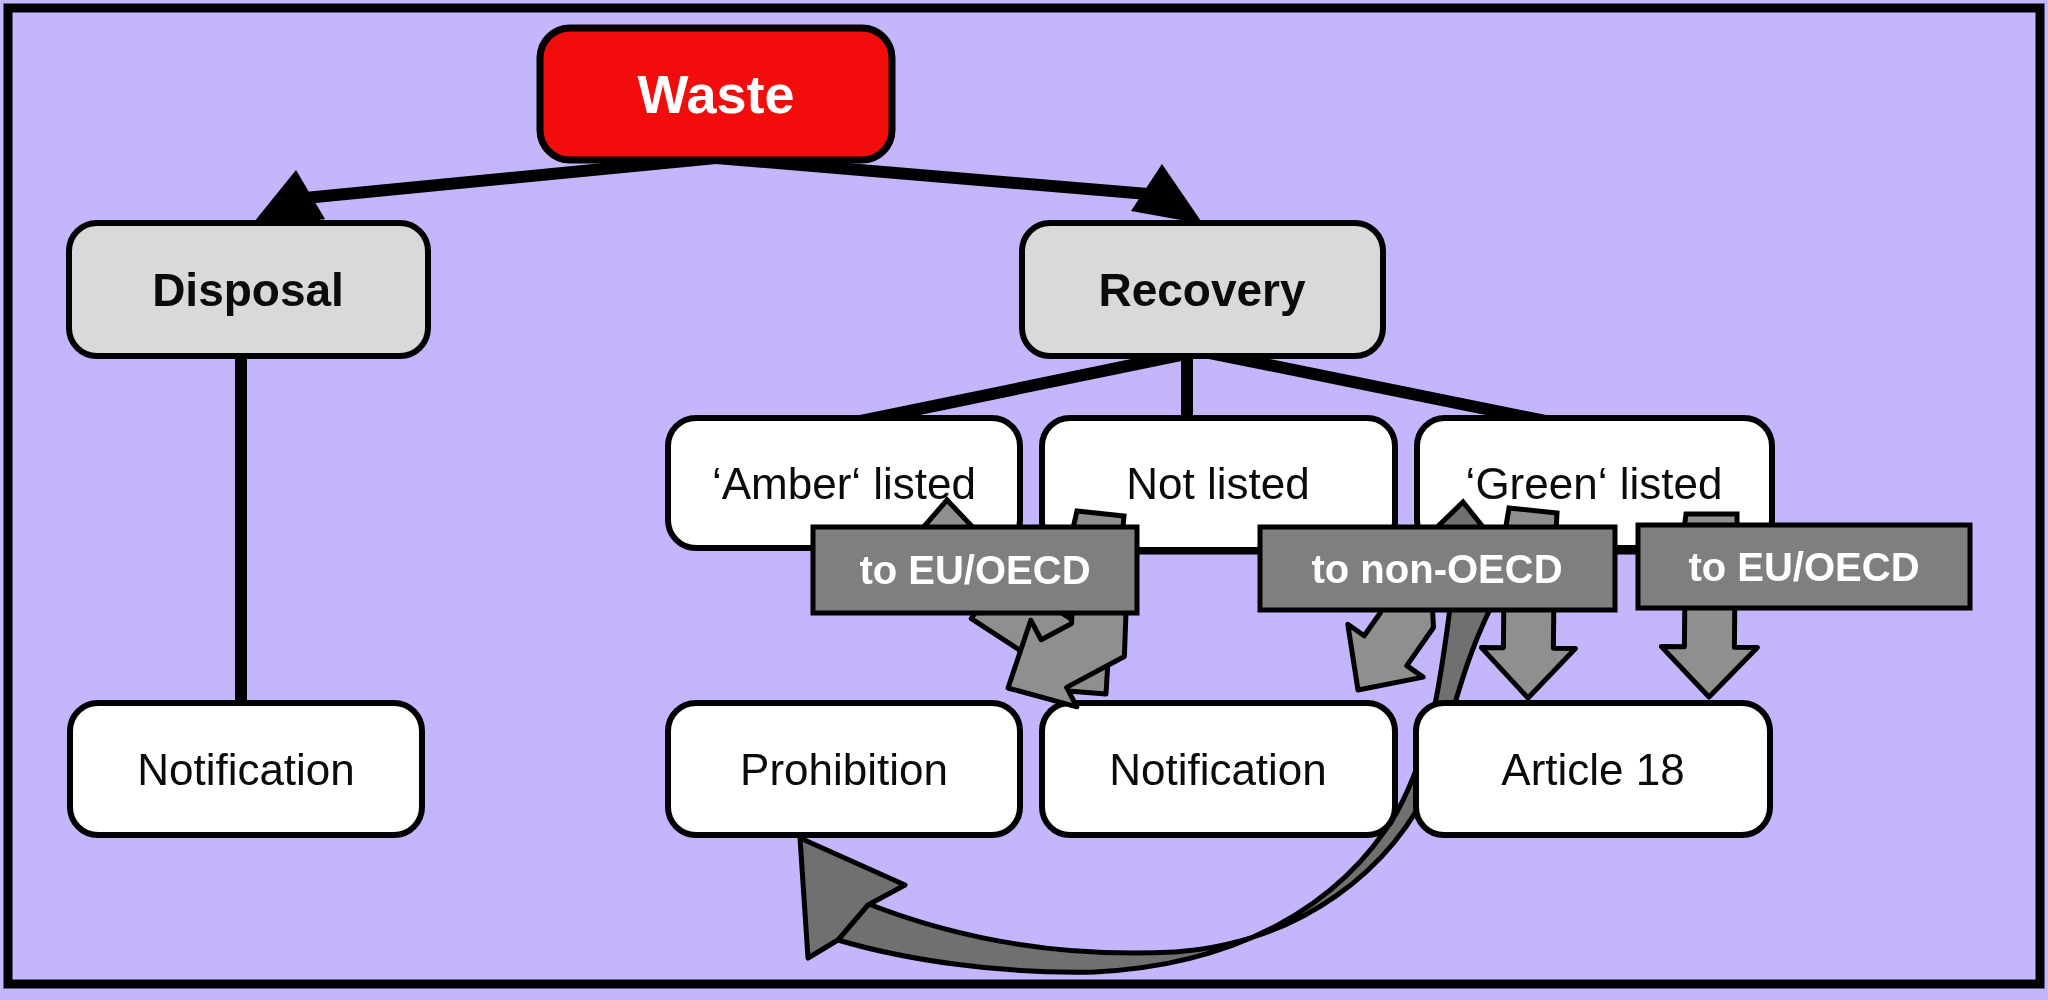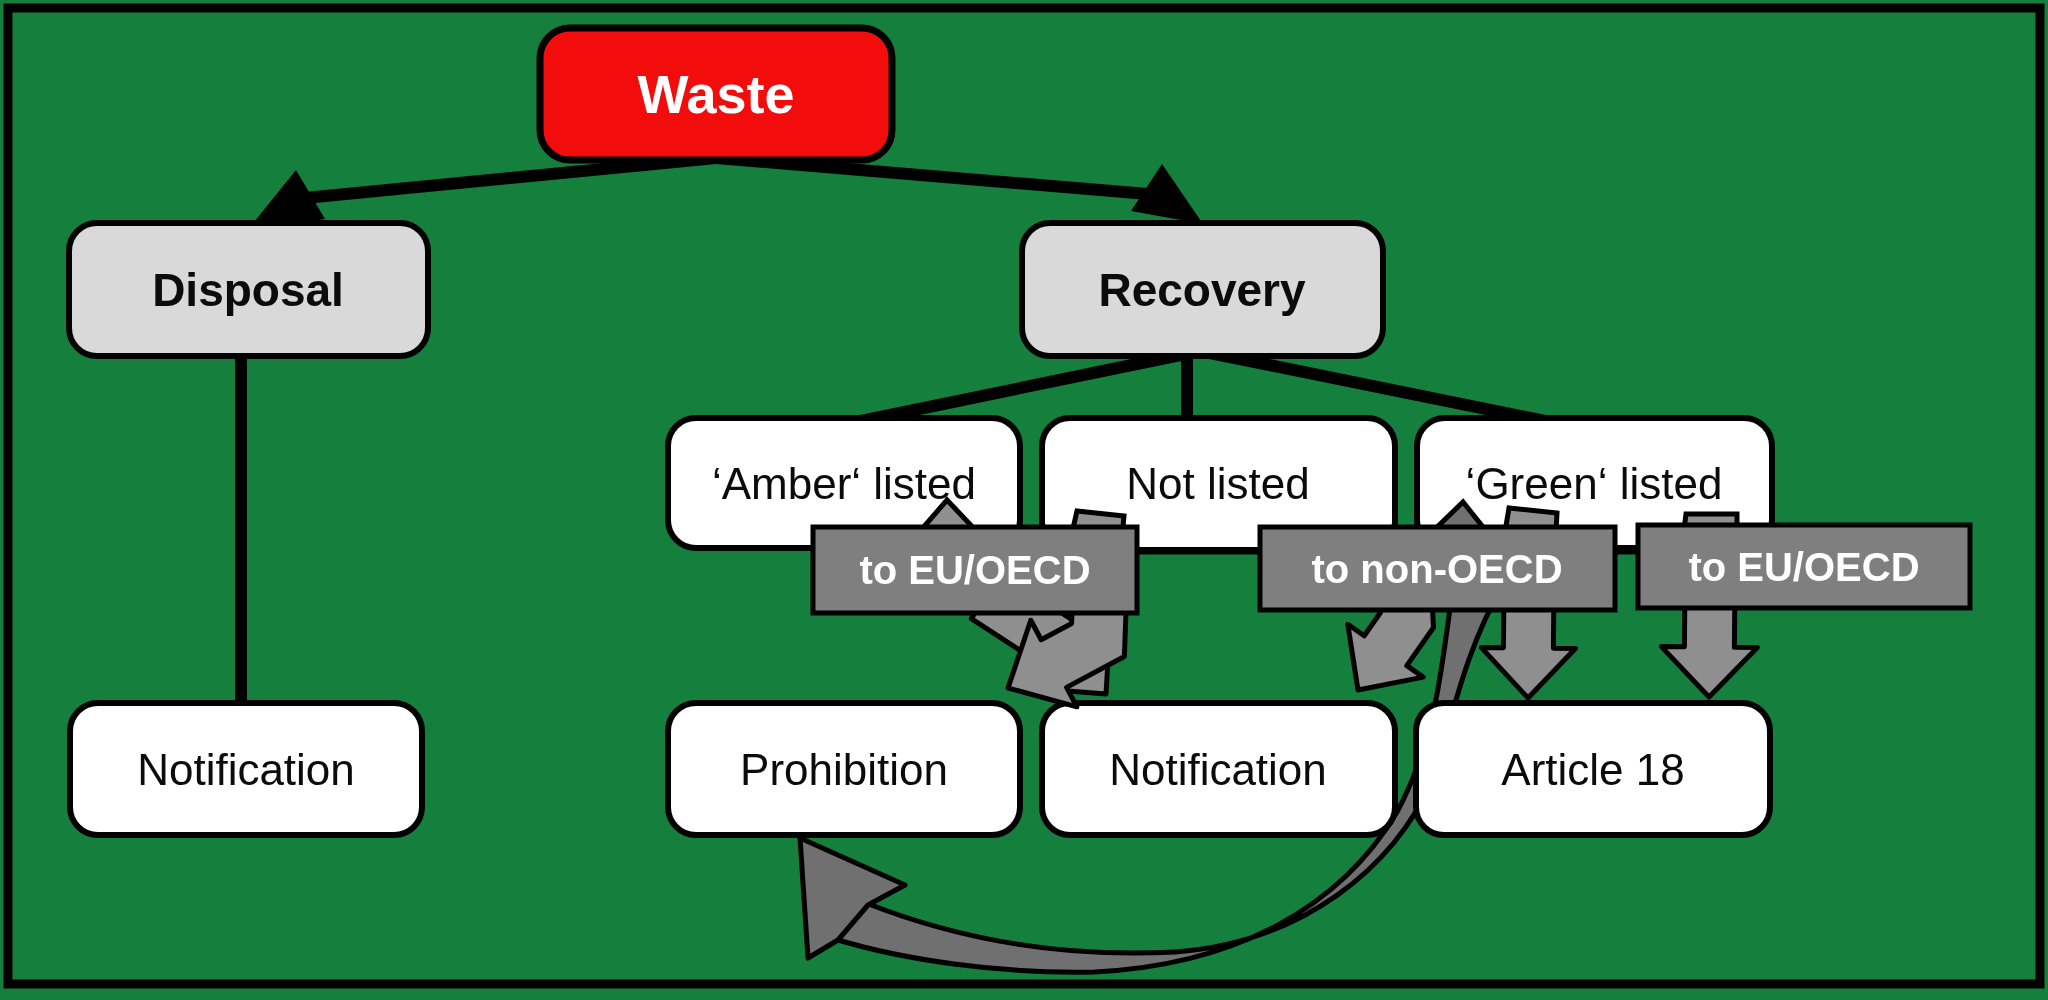--- a/index.html
+++ b/index.html
@@ -1,16 +1,16 @@
 <!DOCTYPE html>
 <html><head>
 <meta charset="utf-8">
 <style>
   html,body{margin:0;padding:0;background:#ffffff;}
-  #stage{position:relative;width:2048px;height:1000px;background:#15803d;overflow:hidden;}
+  #stage{position:relative;width:2048px;height:1000px;background:#c4b5fd;overflow:hidden;}
   svg{display:block;}
   text{font-family:"Liberation Sans","DejaVu Sans",sans-serif;}
   .node-label{font-size:44px;fill:#0b0b0b;}
   .node-label-bold{font-size:46px;font-weight:bold;fill:#0b0b0b;}
   .waste-label{font-size:54px;font-weight:bold;fill:#ffffff;}
   .banner-label{font-size:40px;font-weight:bold;fill:#ffffff;}
 </style>
 </head>
 <body>
 

